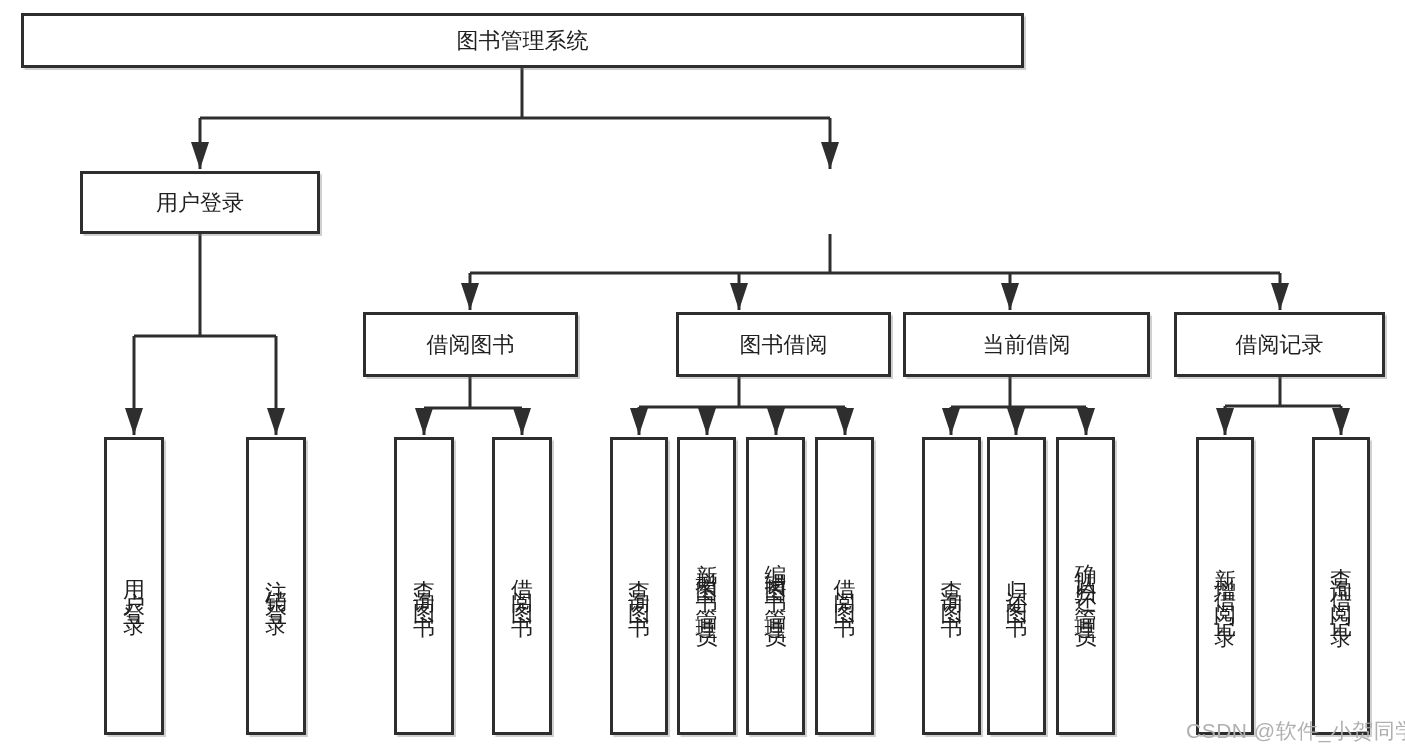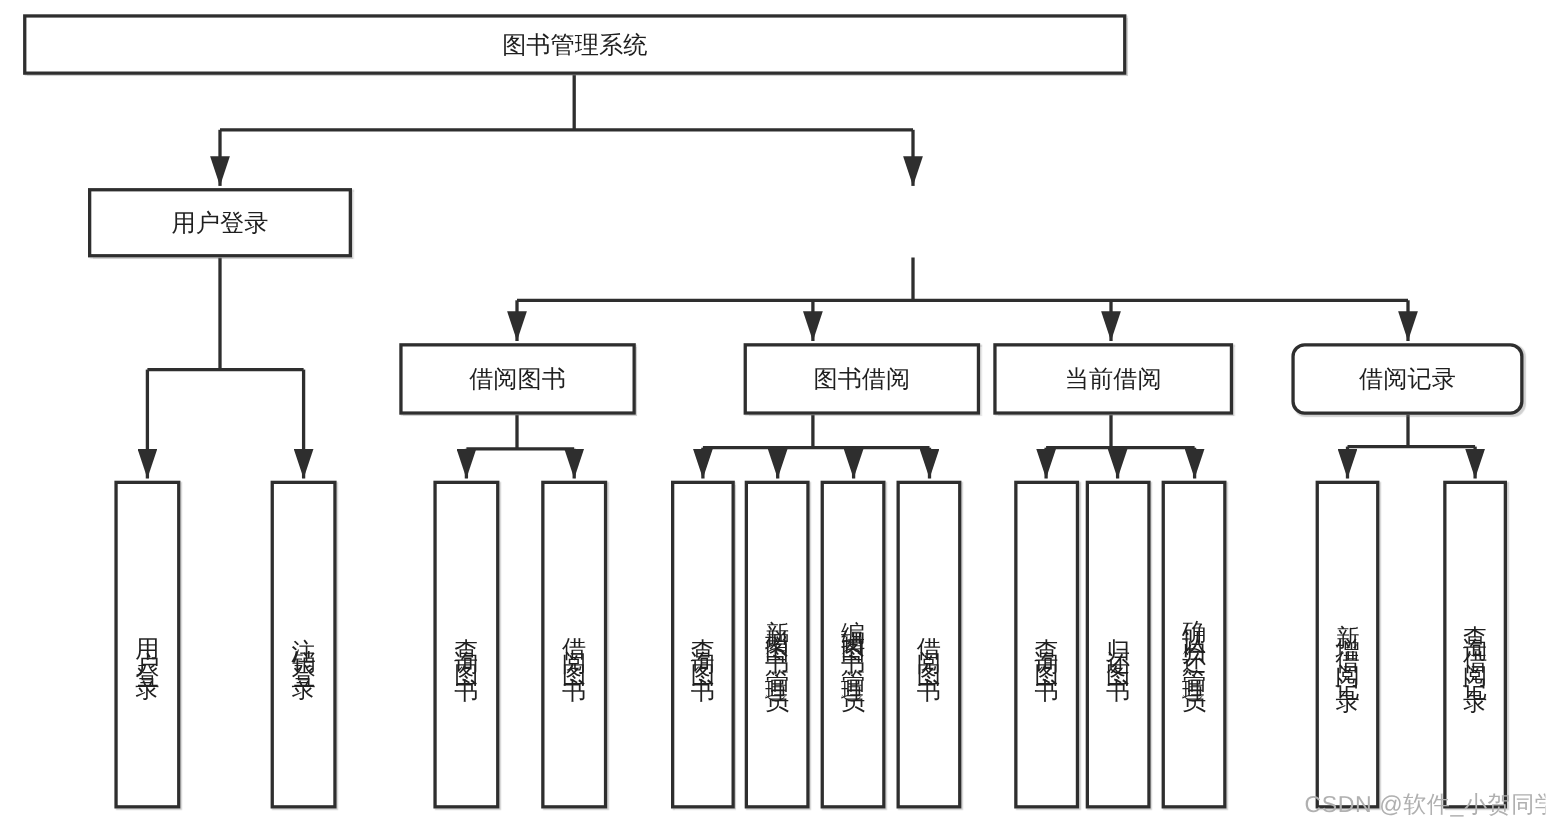--- a/index.html
+++ b/index.html
@@ -131,24 +131,24 @@
   <div class="node" style="left:80px; top:171px; width:240px; height:63px;">
     <span class="lbl">用户登录</span>
   </div>
 
   <div class="node" style="left:363px; top:312px; width:215px; height:65px;">
     <span class="lbl">借阅图书</span>
   </div>
   <div class="node" style="left:632px; top:312px; width:215px; height:65px;margin-left:44px;">
     <span class="lbl">图书借阅</span>
   </div>
-  <div class="node" style="left:903px; top:312px; width:218px; height:65px;">
+  <div class="node" style="left:903px; top:312px; width:247px; height:65px;">
     <span class="lbl">当前借阅</span>
   </div>
-  <div class="node" style="left:1174px; top:312px; width:211px; height:65px;border-radius:12px;">
+  <div class="node" style="left:1174px; top:312px; width:211px; height:65px;">
     <span class="lbl">借阅记录</span>
   </div>
 
   <div class="node" style="left:104px; top:437px; width:60px; height:298px;">
     <span class="lbl vlbl">用户登录</span>
   </div>
   <div class="node" style="left:246px; top:437px; width:60px; height:298px;">
     <span class="lbl vlbl">注销登录</span>
   </div>
 

